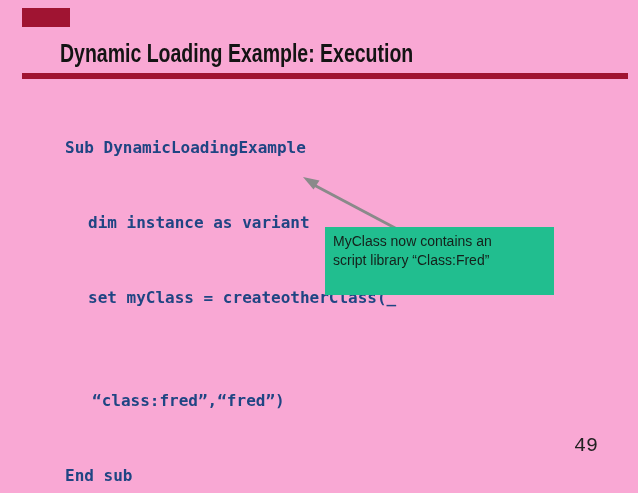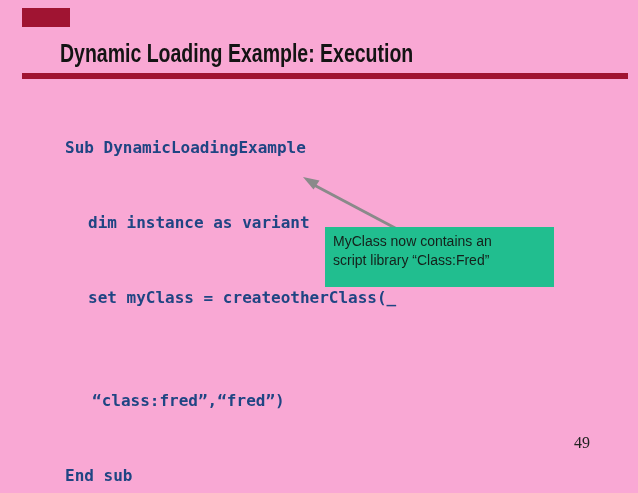--- a/index.html
+++ b/index.html
@@ -63,37 +63,37 @@
     left: 295px;
     top: 170px;
     width: 112px;
     height: 62px;
   }
   .callout-box {
     position: absolute;
     left: 325px;
     top: 227px;
     width: 229px;
-    height: 60px;
+    height: 68px;
     background: #21BE8F;
     box-sizing: border-box;
     padding: 5px 8px 0 8px;
   }
   .callout-line {
     font-size: 14px;
     line-height: 18.5px;
     color: #15201b;
     white-space: nowrap;
   }
   .page-number {
     position: absolute;
     left: 574px;
     top: 434px;
-    font-family: Liberation Serif, serif;
-    font-size: 16px;
+    font-family: Liberation Mono, monospace;
+    font-size: 20px;
     color: #222222;
   }
 </style>
 </head>
 <body>
 
 <div id="slide">
 
   <div class="corner-mark"></div>
 

